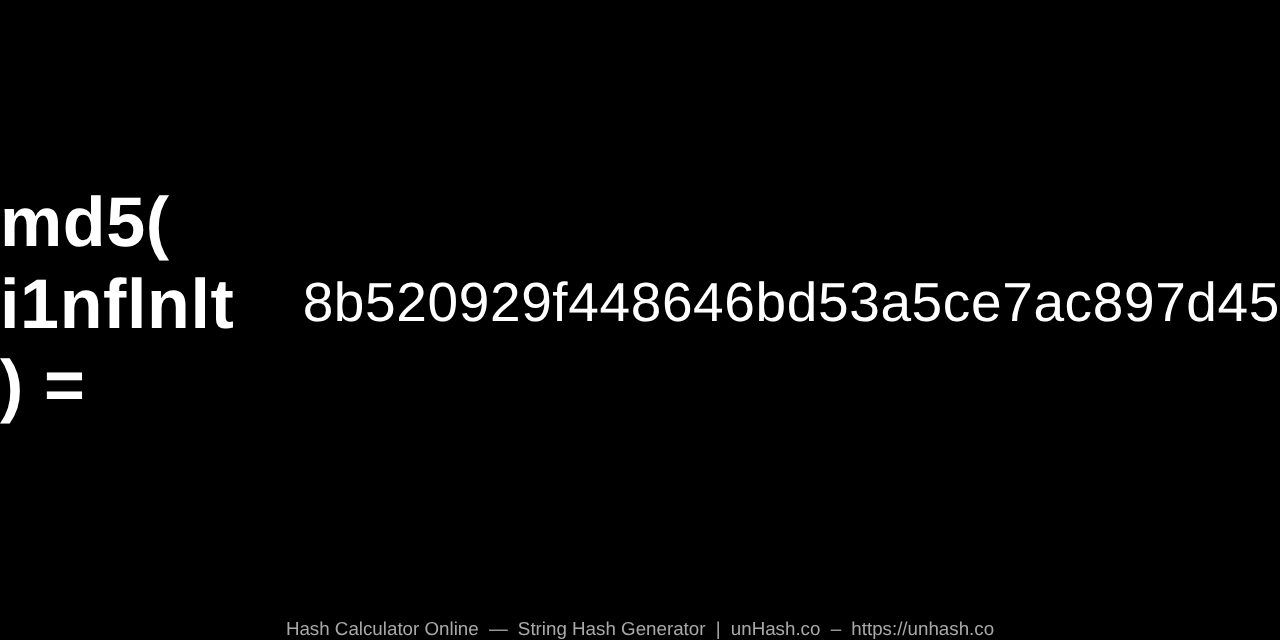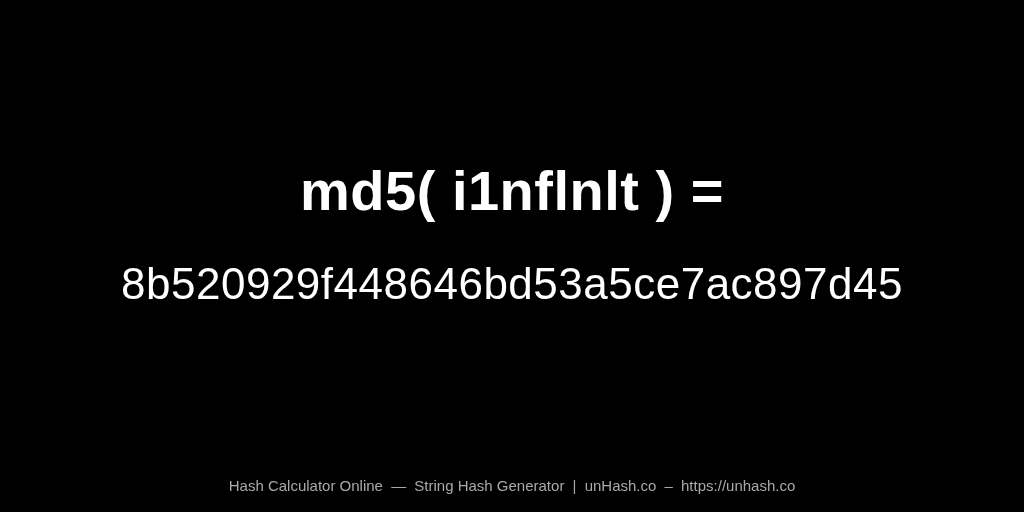--- a/index.html
+++ b/index.html
@@ -12,42 +12,41 @@
       height: 512px;
       background: #000000;
       display: flex;
       flex-direction: column;
       font-family: -apple-system, BlinkMacSystemFont, "Segoe UI", Arial, sans-serif;
       overflow: hidden;
     }
     .main {
       flex: 1;
       display: flex;
-      flex-direction: column;
       justify-content: center;
       align-items: center;
       gap: 36px;
     }
     .expression {
       color: #ffffff;
       font-weight: 700;
       font-size: 56px;
       letter-spacing: 0.5px;
     }
     .hash {
       color: #ffffff;
       font-size: 44px;
       font-weight: 400;
       letter-spacing: 0.5px;
       text-align: right;
     }
     .footer {
       width: 100%;
       text-align: center;
-      padding: 10px 0 18px 0;
+      padding: 10px 0 0 0;
       color: #a9a9a9;
       font-size: 15px;
     }
     .footer .sep {
       margin: 0 4px;
     }
   </style>
 </head>
 <body>
 

